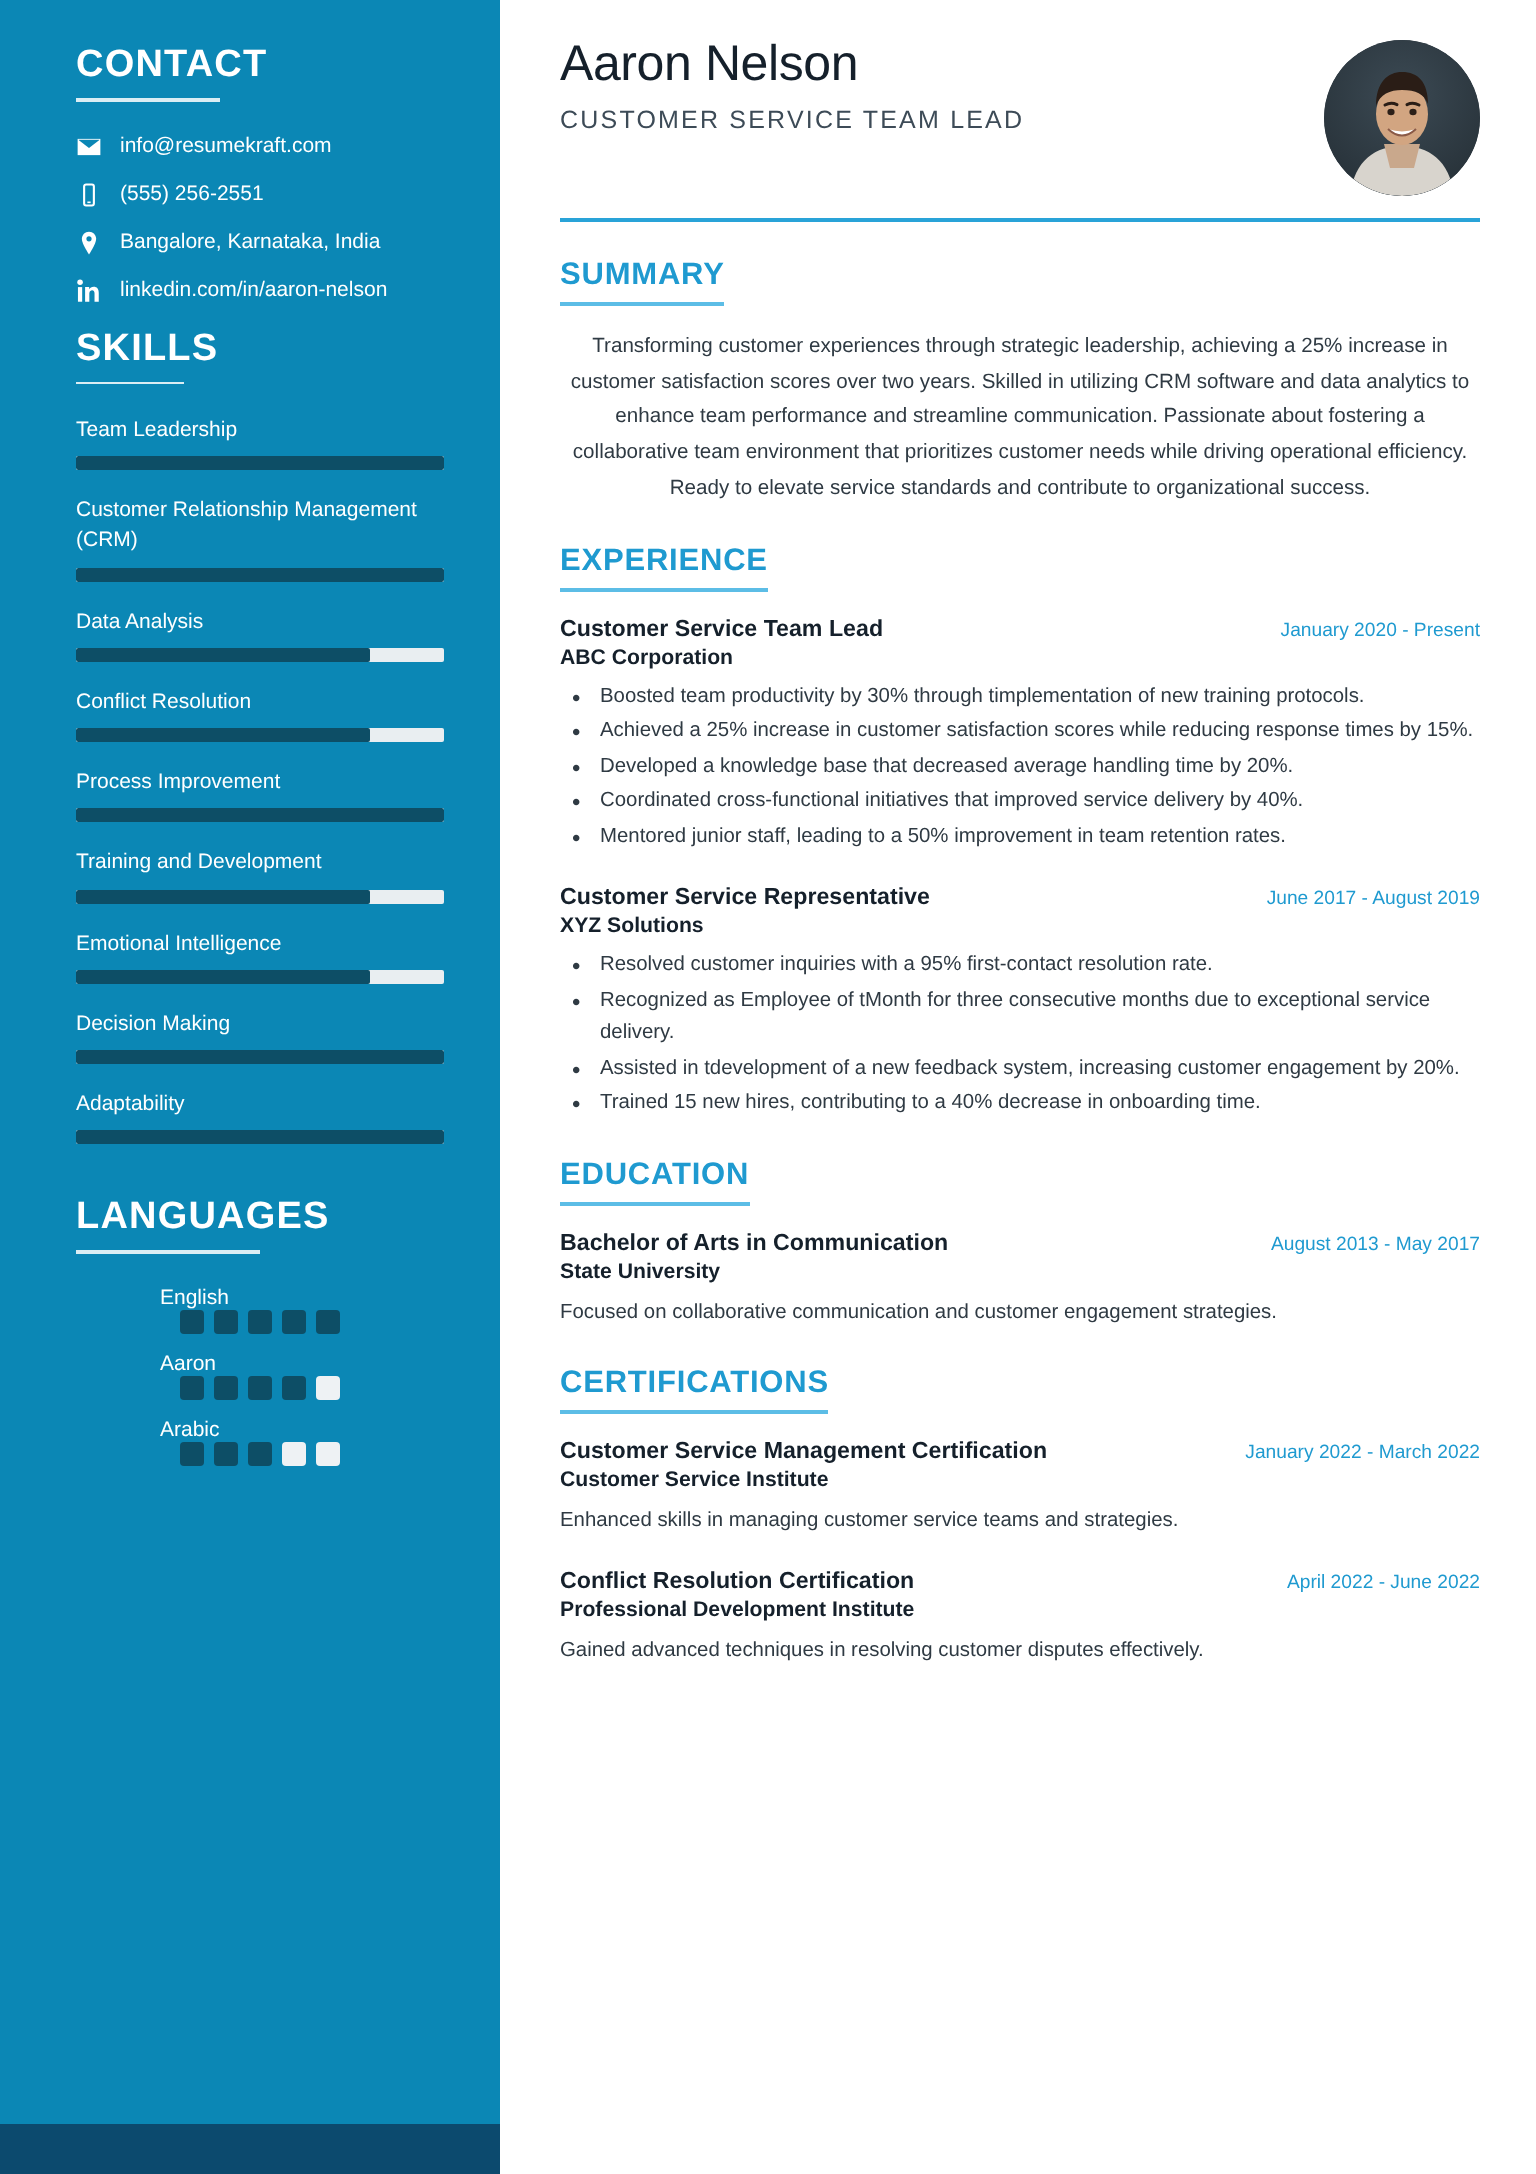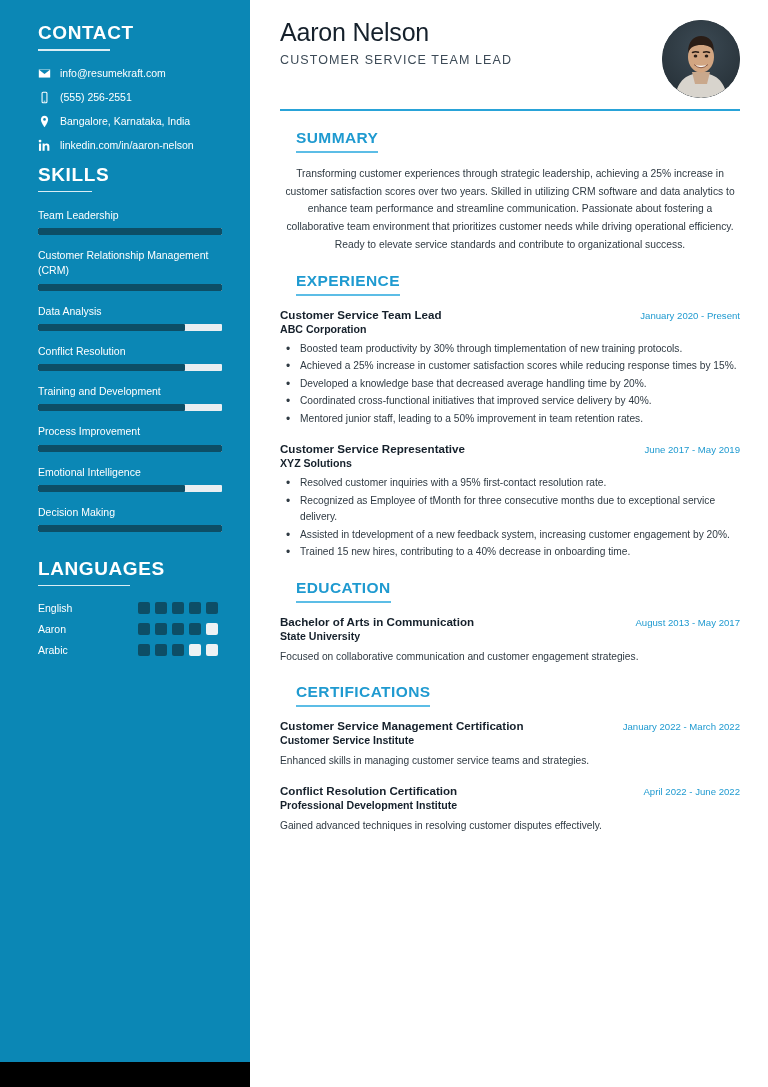--- a/index.html
+++ b/index.html
@@ -6,21 +6,21 @@
   html, body {
     width: 768px;
     height: 1087px;
     background: #ffffff;
     font-family: "Liberation Sans", sans-serif;
   }
   .page {
     position: relative;
     width: 768px;
     height: 1087px;
-    background: #000000;
+    background: #0c4a6e;
     overflow: hidden;
   }
 
   
   .sidebar {
     position: absolute;
     left: 0; top: 0;
     width: 250px;
     height: 1062px;
     background: #0b87b5;
@@ -84,20 +84,21 @@
     left: 0; top: 0; bottom: 0;
     background: #0d4e66;
     border-radius: 1px;
   }
 
   .lang-list { margin-top: 2px; }
   .lang-row {
     display: flex;
     align-items: center;
     margin-bottom: 9px;
+    flex-direction: column;
   }
   .lang-name {
     font-size: 10.5px;
     color: #ffffff;
     width: 100px;
   }
   .lang-dots { display: flex; gap: 5px; }
   .lang-dot {
     width: 12px; height: 12px;
     border-radius: 2px;
@@ -150,21 +151,20 @@
 
   .section { margin-top: 18px; }
   .sec-head {
     display: inline-block;
     font-size: 15.5px;
     font-weight: bold;
     color: #1f9ad0;
     letter-spacing: 0.4px;
     padding-bottom: 4px;
     border-bottom: 2px solid #5cbde6;
-    margin-left: 16px;
   }
   .sec-body { margin-top: 12px; }
 
   .para {
     font-size: 10.3px;
     line-height: 1.72;
     color: #2f3a43;
     text-align: center;
   }
 
@@ -291,39 +291,45 @@
               <div class="skill-fill" style="width: 80%;"></div>
             </div>
           </div>
           <div class="skill-item">
             <div class="skill-label">Conflict Resolution</div>
             <div class="skill-track">
               <div class="skill-fill" style="width: 80%;"></div>
             </div>
           </div>
           <div class="skill-item">
+            <div class="skill-label">Process Improvement</div>
+            <div class="skill-track">
+              <div class="skill-fill" style="width: 100%;"></div>
+            </div>
+          </div>
+          <div class="skill-item">
             <div class="skill-label">Training and Development</div>
             <div class="skill-track">
               <div class="skill-fill" style="width: 80%;"></div>
             </div>
           </div>
           <div class="skill-item">
-            <div class="skill-label">Process Improvement</div>
+            <div class="skill-label">Emotional Intelligence</div>
+            <div class="skill-track">
+              <div class="skill-fill" style="width: 80%;"></div>
+            </div>
+          </div>
+          <div class="skill-item">
+            <div class="skill-label">Decision Making</div>
             <div class="skill-track">
               <div class="skill-fill" style="width: 100%;"></div>
             </div>
           </div>
           <div class="skill-item">
-            <div class="skill-label">Emotional Intelligence</div>
-            <div class="skill-track">
-              <div class="skill-fill" style="width: 80%;"></div>
-            </div>
-          </div>
-          <div class="skill-item">
-            <div class="skill-label">Decision Making</div>
+            <div class="skill-label">Adaptability</div>
             <div class="skill-track">
               <div class="skill-fill" style="width: 100%;"></div>
             </div>
           </div>
         </div>
     </div>
 
     <div>
       <div class="side-heading">LANGUAGES</div>
       <div class="side-underline u-lang"></div>
@@ -419,21 +425,21 @@
               <li>Boosted team productivity by 30% through timplementation of new training protocols.</li>
               <li>Achieved a 25% increase in customer satisfaction scores while reducing response times by 15%.</li>
               <li>Developed a knowledge base that decreased average handling time by 20%.</li>
               <li>Coordinated cross-functional initiatives that improved service delivery by 40%.</li>
               <li>Mentored junior staff, leading to a 50% improvement in team retention rates.</li>
             </ul>
           </div>
           <div class="entry">
             <div class="entry-top">
               <div class="entry-title">Customer Service Representative</div>
-              <div class="entry-date">June 2017 - May 2019</div>
+              <div class="entry-date">June 2017 - August 2019</div>
             </div>
             <div class="entry-org">XYZ Solutions</div>
             <ul class="bullets">
               <li>Resolved customer inquiries with a 95% first-contact resolution rate.</li>
               <li>Recognized as Employee of tMonth for three consecutive months due to exceptional service delivery.</li>
               <li>Assisted in tdevelopment of a new feedback system, increasing customer engagement by 20%.</li>
               <li>Trained 15 new hires, contributing to a 40% decrease in onboarding time.</li>
             </ul>
           </div>
         </div>

